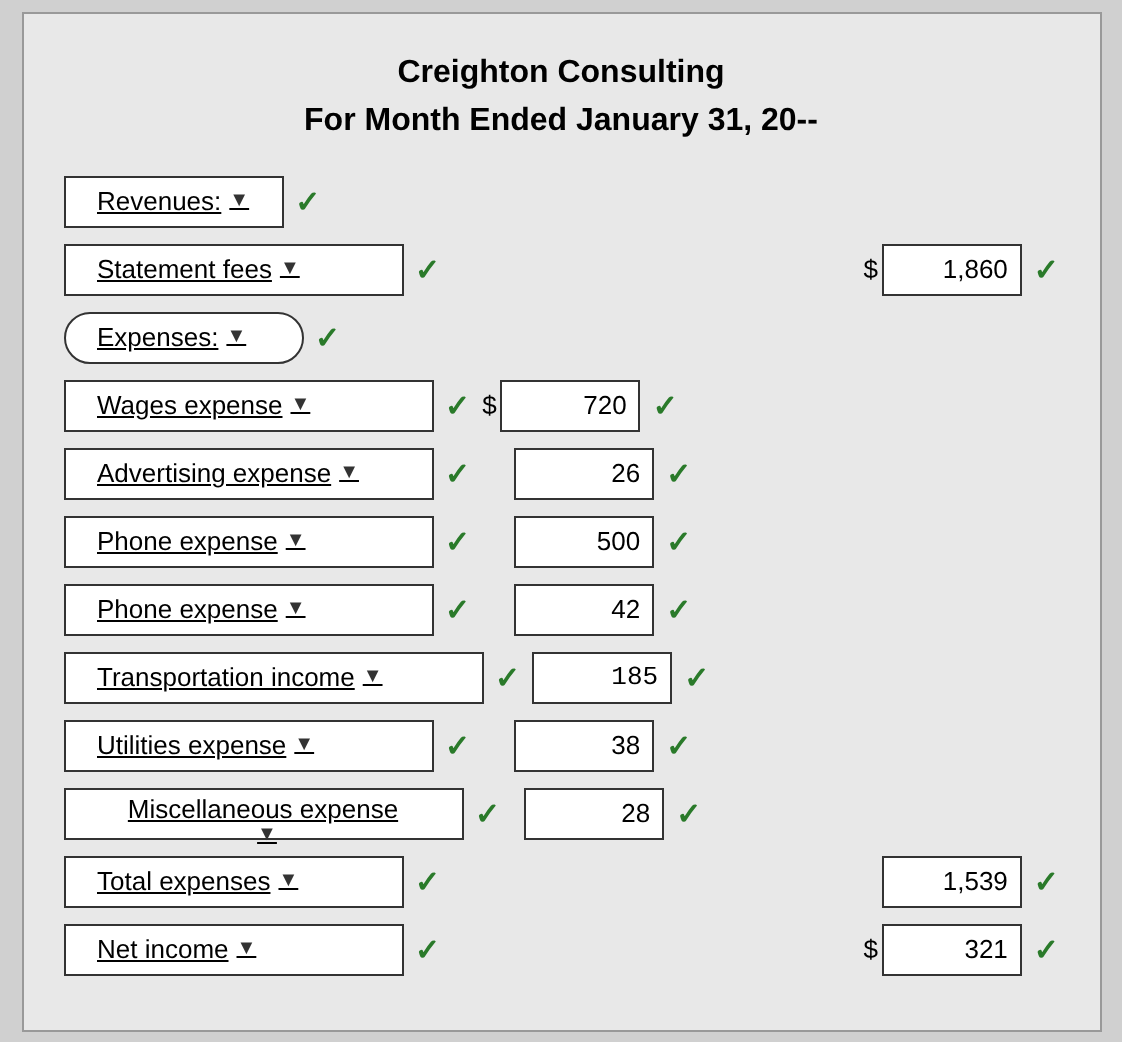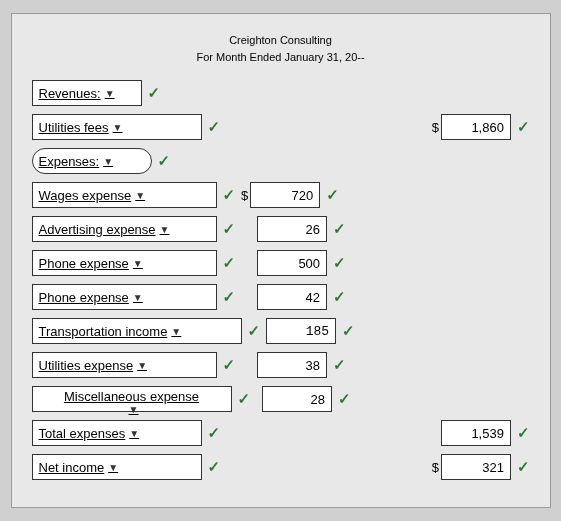--- a/index.html
+++ b/index.html
@@ -16,34 +16,34 @@
       background: #e8e8e8;
       width: 540px;
       padding: 18px 20px 20px;
       border: 1px solid #999;
     }
     .header {
       text-align: center;
       margin-bottom: 14px;
     }
     .header-title {
-      font-size: 11px;
-      font-weight: normal;
+      font-size: 16px;
+      font-weight: bold;
       line-height: 1.5;
     }
     .row {
       display: flex;
       align-items: center;
       margin-bottom: 6px;
       min-height: 28px;
     }
     .label-box {
       border: 1px solid #333;
       background: #fff;
-      padding: 2px 6px;
+      padding: 2px 16px;
       font-size: 13px;
       min-width: 170px;
       height: 26px;
       display: flex;
       align-items: center;
       text-decoration: underline;
       position: relative;
     }
     .label-box.wide {
       min-width: 185px;
@@ -103,21 +103,21 @@
   <div class="row revenues-row">
     <div class="label-box">
       <span>Revenues:</span>
       <span class="dropdown-arrow">▼</span>
     </div>
     <span class="check-mark">✓</span>
   </div>
 
   <div class="row">
     <div class="label-box">
-      <span>Utilities fees</span>
+      <span>Statement fees</span>
       <span class="dropdown-arrow">▼</span>
     </div>
     <span class="check-mark">✓</span>
     <div class="right-section">
       <span class="dollar-sign">$</span>
       <div class="amount-box">
         <span>1,860</span>
       </div>
       <span class="check-mark">✓</span>
     </div>

